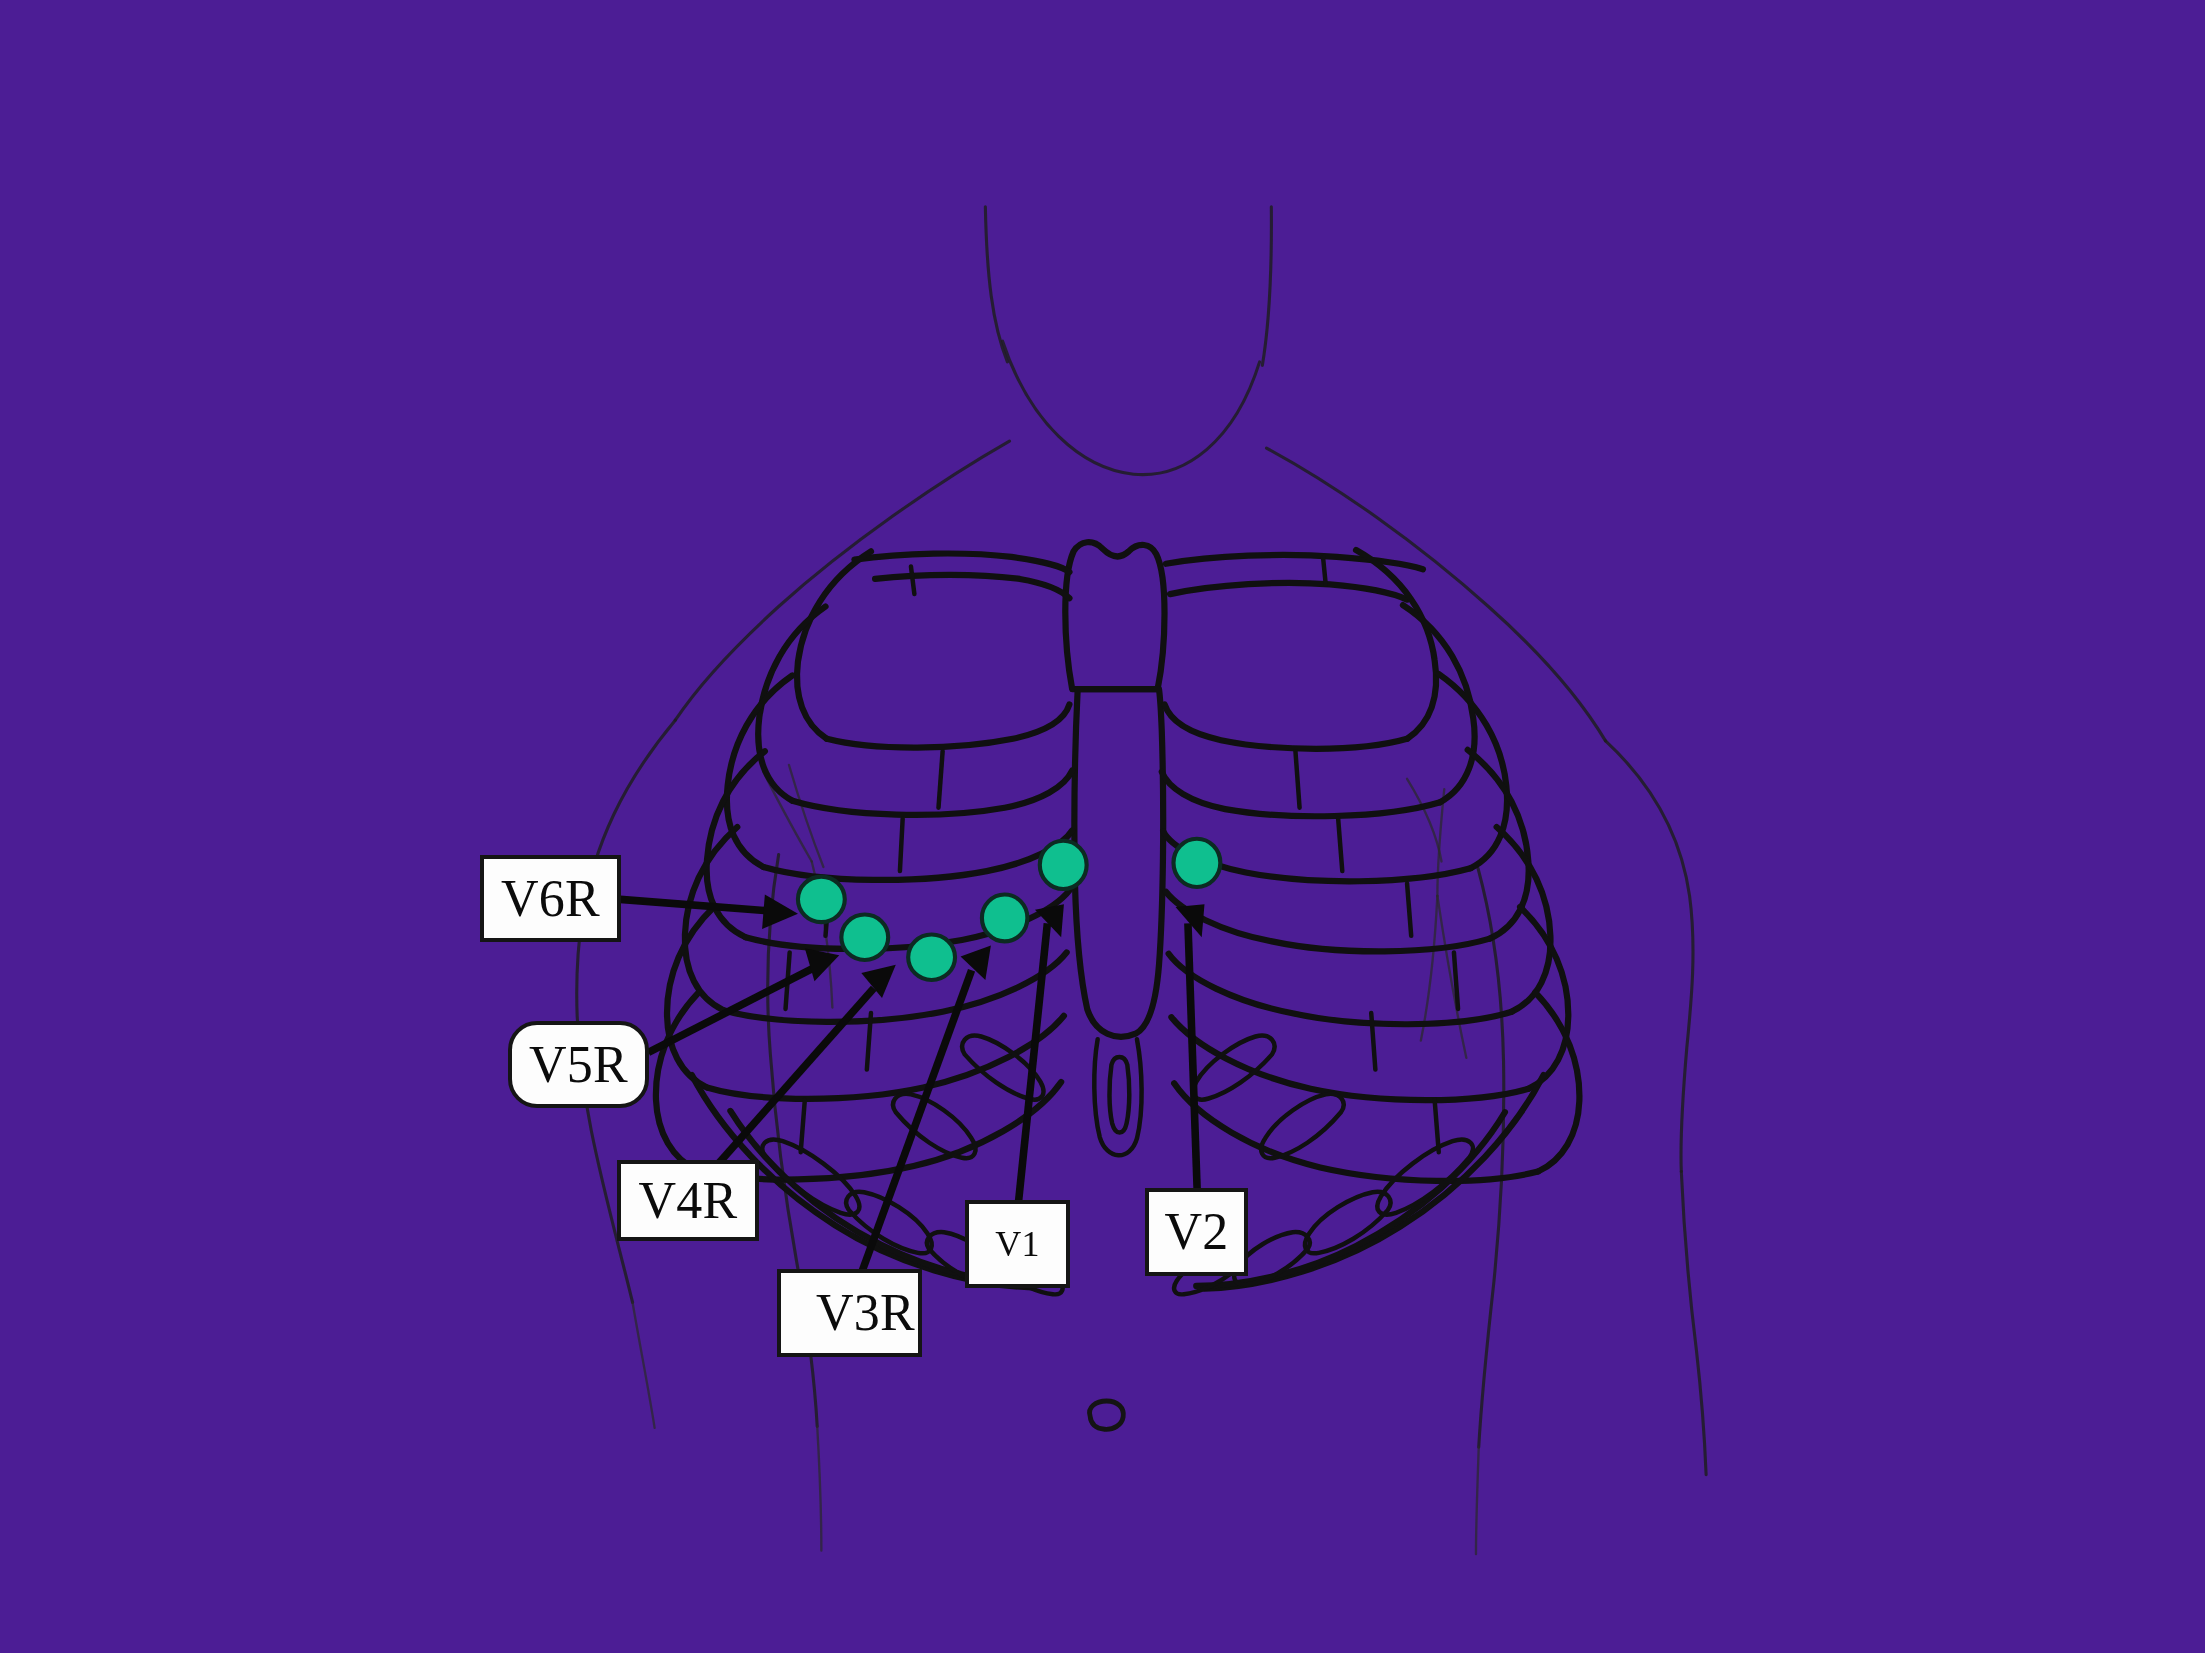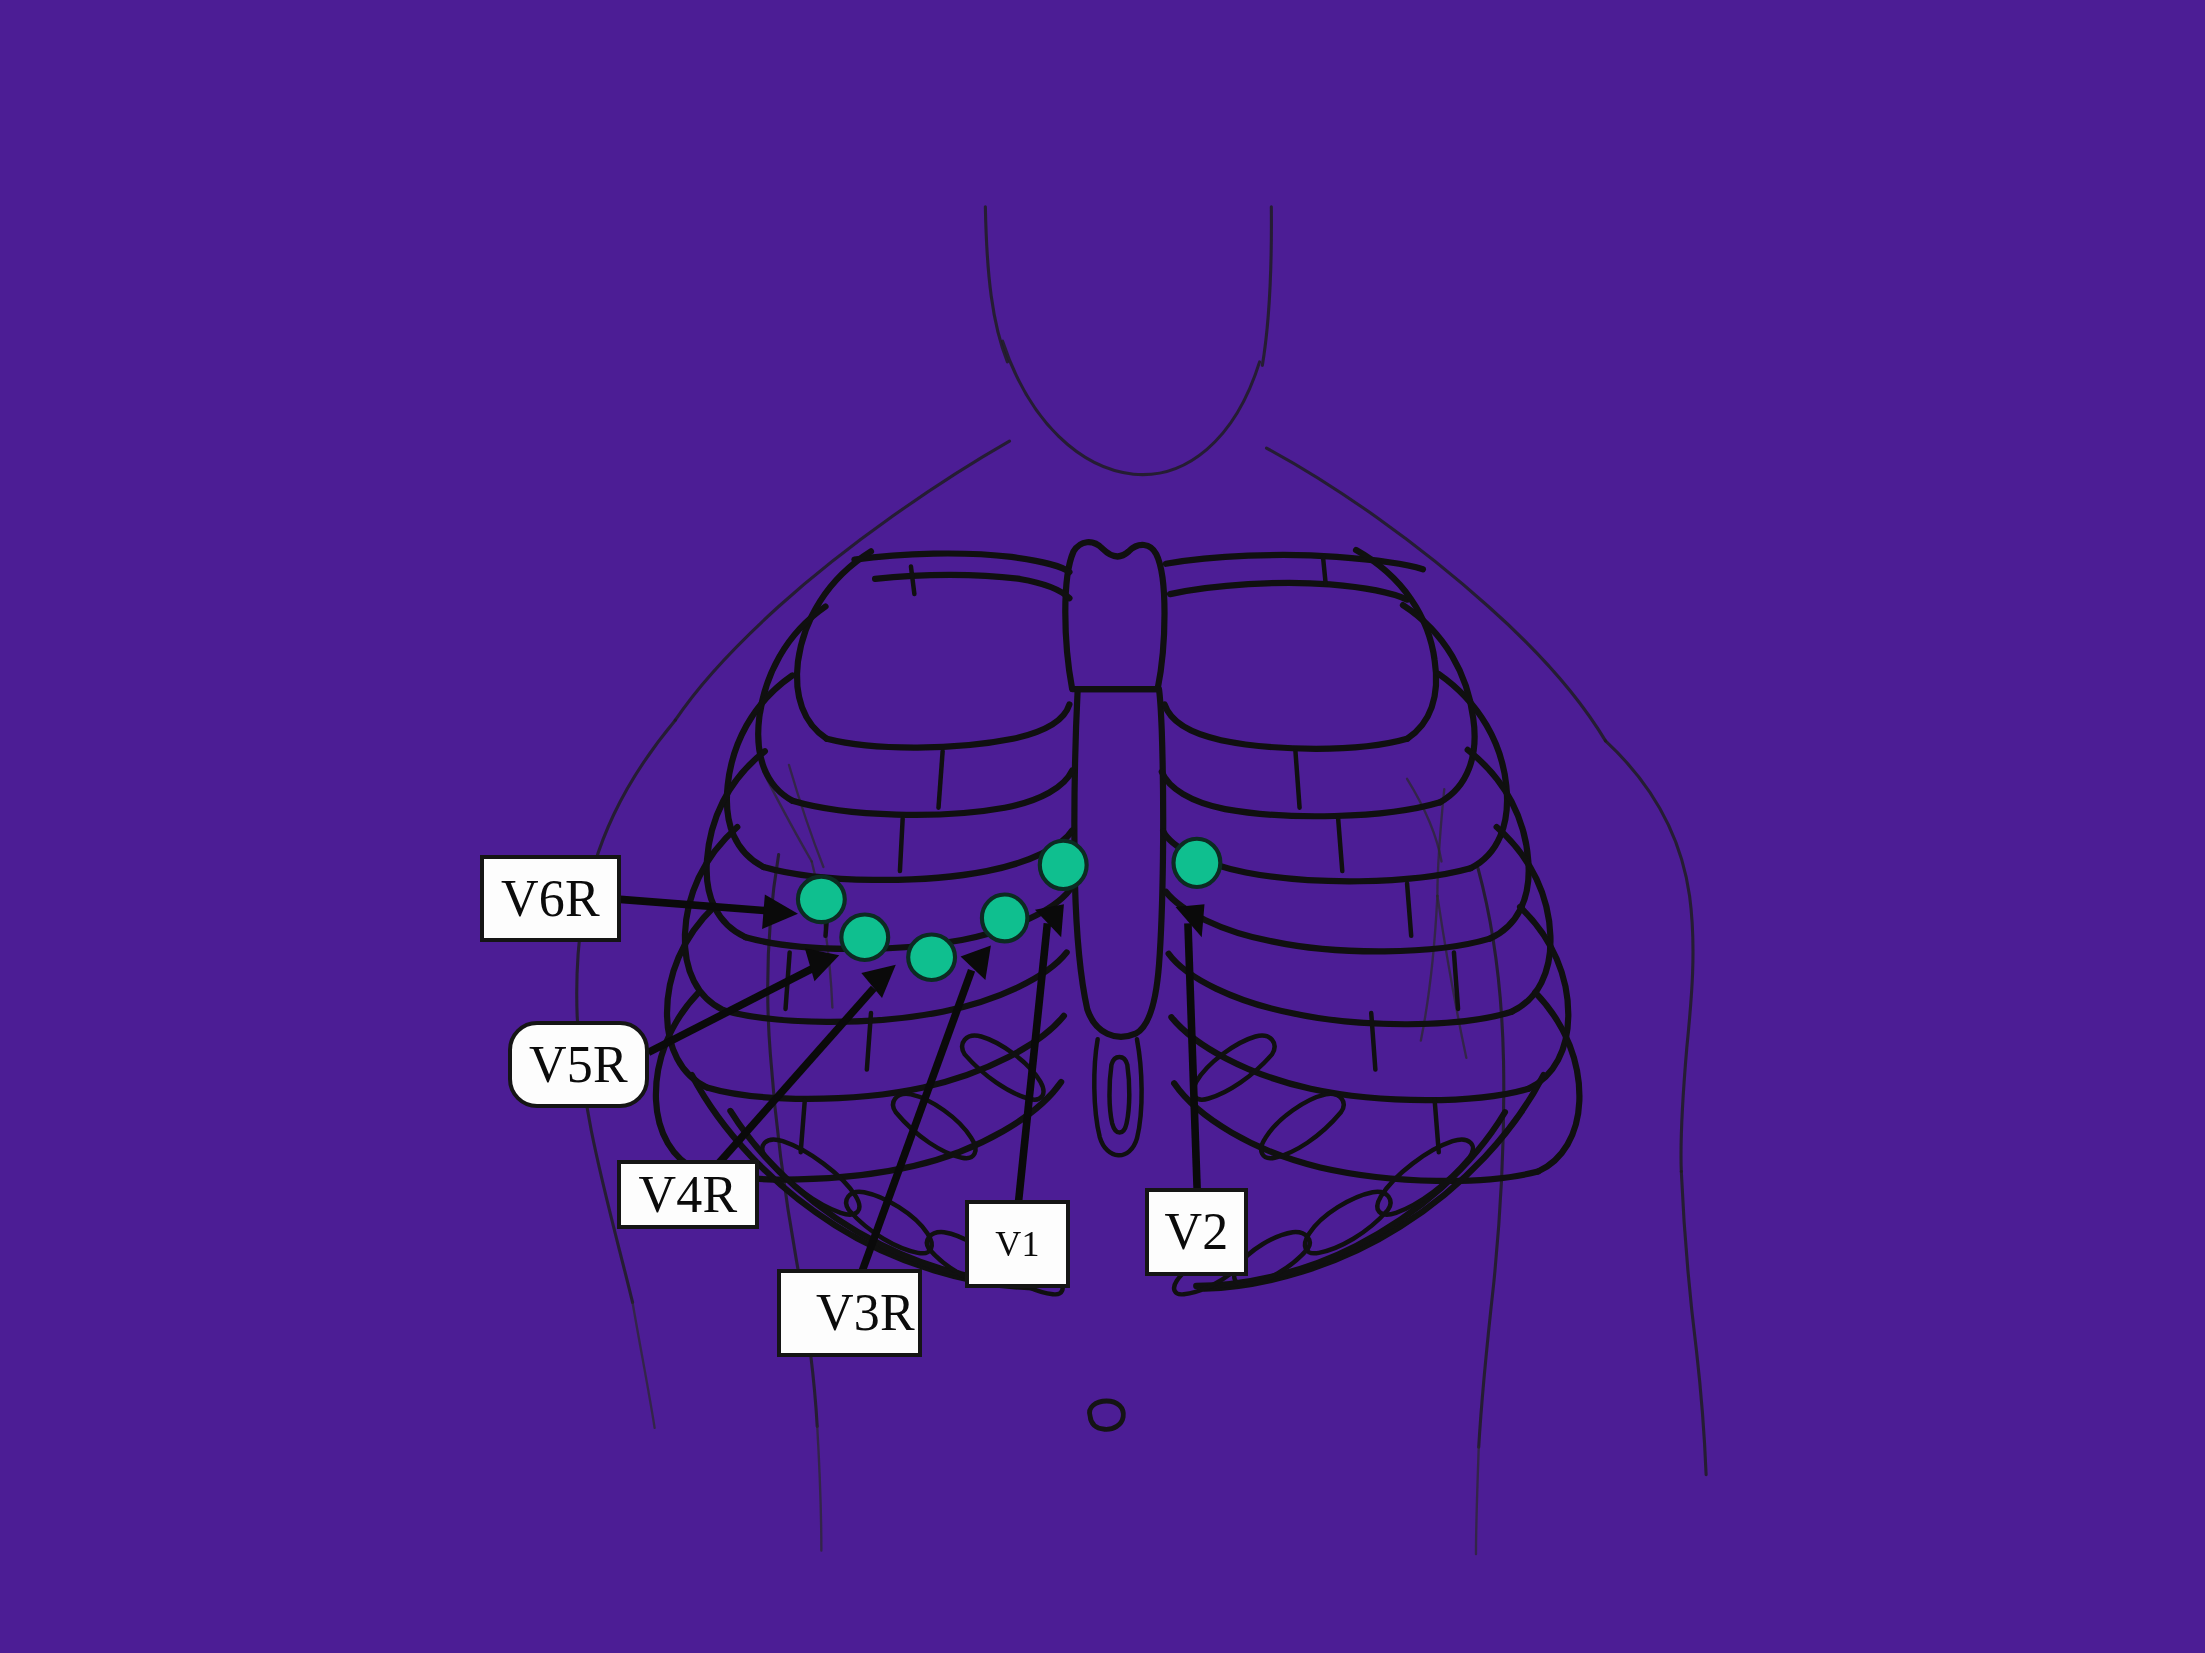--- a/index.html
+++ b/index.html
@@ -291,21 +291,21 @@
   </svg>
 
   <div class="label-box" style="left:480px; top:855px; width:141px; height:87px; font-size:52px;">
     <span>V6R</span>
   </div>
 
   <div class="label-box" style="left:508px; top:1021px; width:141px; height:87px; font-size:52px;border-radius:29px;">
     <span>V5R</span>
   </div>
 
-  <div class="label-box" style="left:617px; top:1160px; width:142px; height:69px; font-size:52px;align-items:center;">
+  <div class="label-box" style="left:617px; top:1160px; width:142px; height:81px; font-size:52px;align-items:center;">
     <span>V4R</span>
   </div>
 
   <div class="label-box" style="left:777px; top:1269px; width:145px; height:88px; font-size:52px;padding-left:32px;">
     <span>V3R</span>
   </div>
 
   <div class="label-box" style="left:965px; top:1200px; width:105px; height:88px; font-size:36px;">
     <span>V1</span>
   </div>

